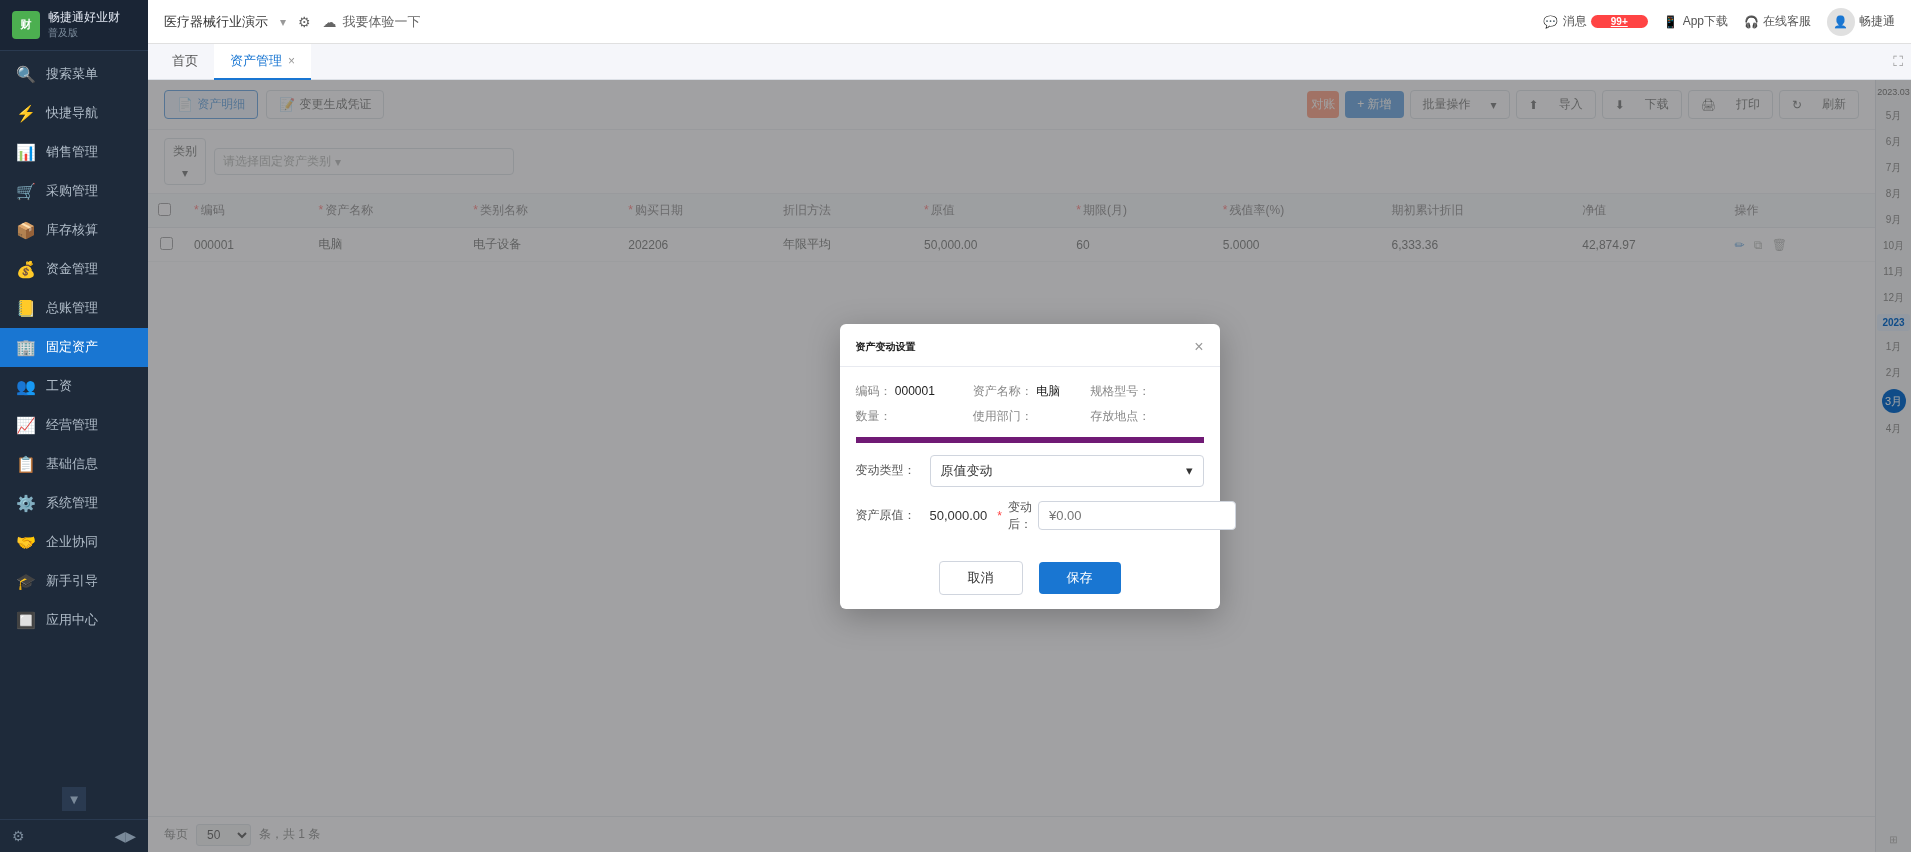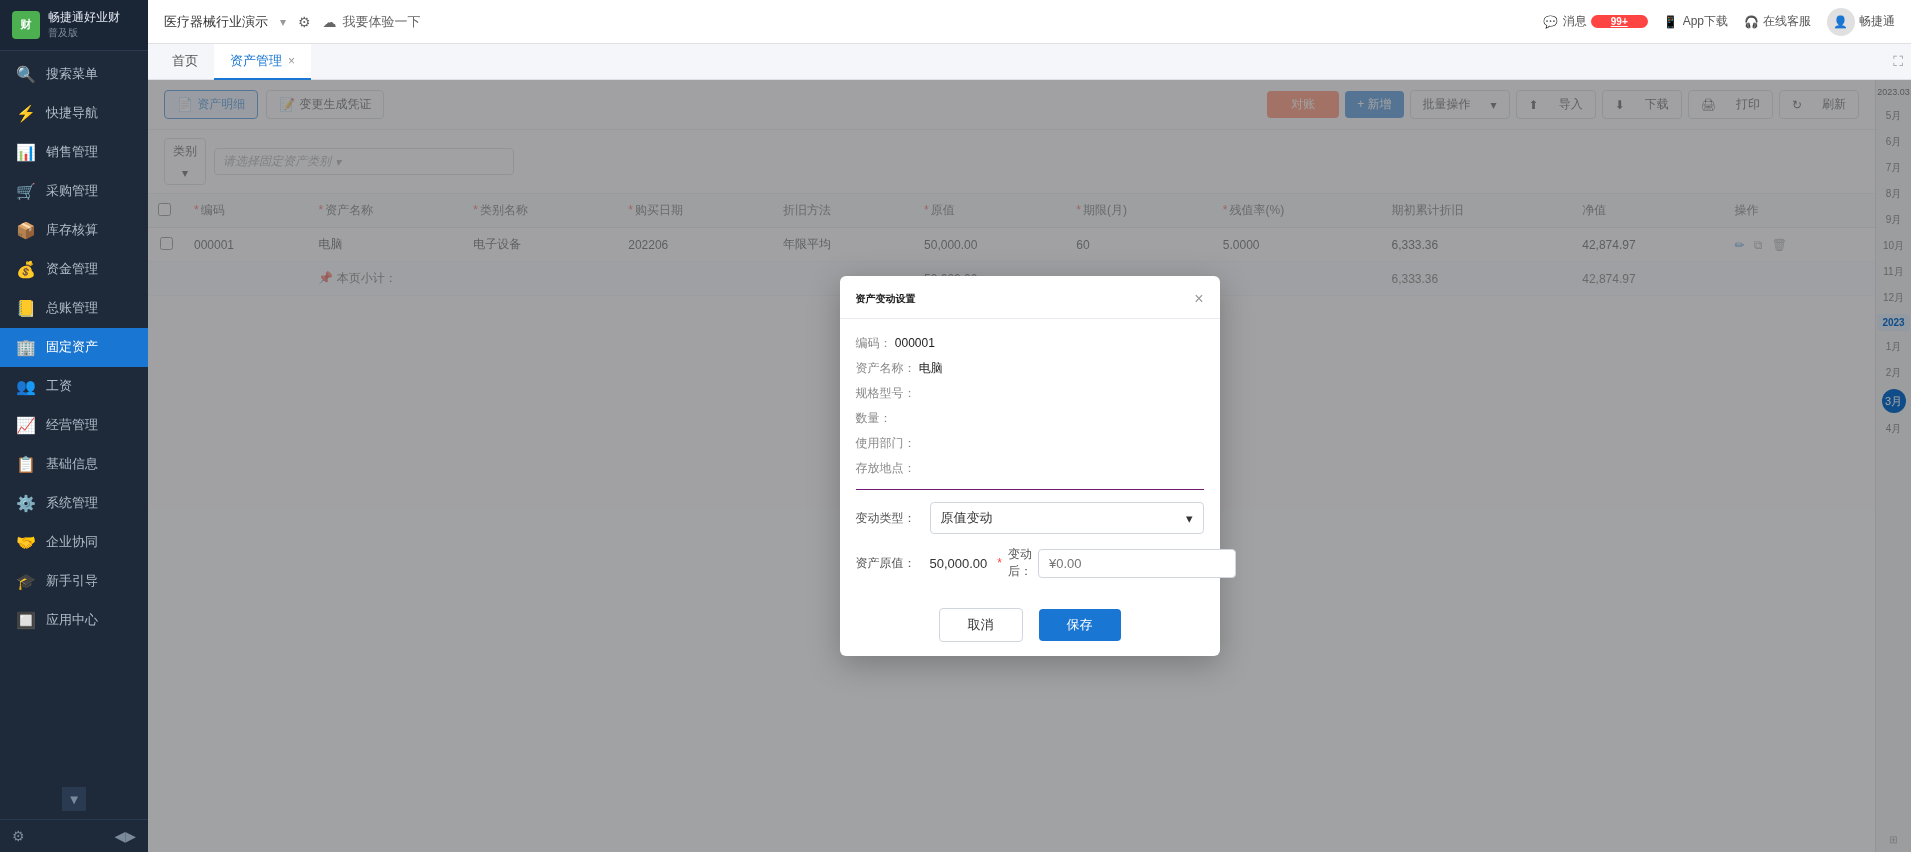--- a/index.html
+++ b/index.html
@@ -188,21 +188,21 @@
       padding: 5px 12px;
       font-size: 12px;
       cursor: pointer;
       display: flex; align-items: center; gap: 20px;
     }
     .btn-reconcile {
       background: #ff7043;
       color: white;
       border: none;
       border-radius: 4px;
-      padding: 5px 24px;
+      padding: 5px 4px;
       font-size: 12px;
       cursor: pointer;
     }
 
     
     .filter-row {
       padding: 8px 16px;
       border-bottom: 1px solid #e8eaf0;
       display: flex; align-items: center; gap: 8px;
     }
@@ -218,21 +218,21 @@
       flex-direction: column;
     }
     .filter-input {
       border: 1px solid #d0d5de;
       border-radius: 4px;
       padding: 4px 8px;
       font-size: 12px;
       color: #999;
       flex: 1;
       max-width: 300px;
-      display: flex; align-items: center; gap: 4px; font-style: italic;
+      display: flex; align-items: center; gap: 4px;
     }
 
     
     .asset-table { flex: 1; overflow: auto; }
     .asset-table table { width: 100%; border-collapse: collapse; }
     .asset-table th {
       background: #f5f6fa;
       border-bottom: 1px solid #e0e4ea;
       padding: 8px 10px;
       text-align: left;
@@ -319,25 +319,25 @@
     .dialog-header {
       padding: 14px 16px 10px;
       border-bottom: 1px solid #e8eaf0;
       display: flex; align-items: center; justify-content: space-between;
     }
     .dialog-title { font-size: 10px; font-weight: 600; color: #222; }
     .dialog-close { font-size: 16px; color: #999; cursor: pointer; border: none; background: none; }
     .dialog-body { padding: 16px; }
     .dialog-info-grid {
       display: grid;
-      grid-template-columns: 1fr;
+      grid-template-columns: 1fr 1fr 1fr;
       gap: 8px 4px;
       margin-bottom: 12px;
       padding-bottom: 12px;
-      border-bottom: 1px solid #701a75;
+      border-bottom: 6px solid #701a75;
     }
     .dialog-info-item { font-size: 12px; color: #555; }
     .dialog-info-label { color: #888; }
     .dialog-info-value { color: #222; font-weight: 500; }
     .dialog-field-row {
       display: flex; align-items: center; gap: 10px;
       margin-bottom: 12px;
     }
     .dialog-field-label { font-size: 12px; color: #555; min-width: 64px; }
     .dialog-field-select {
@@ -599,34 +599,33 @@
               <td>60</td>
               <td>5.0000</td>
               <td>6,333.36</td>
               <td>42,874.97</td>
               <td>
                 <span style="cursor:pointer;color:#1976d2;margin-right:6px;">✏</span>
                 <span style="cursor:pointer;color:#999;margin-right:6px;">⧉</span>
                 <span style="cursor:pointer;color:#999;">🗑</span>
               </td>
             </tr>
-            <tr class="subtotal-row">
-              <td colspan="2"></td>
-              <td colspan="4" style="color:#555;font-size:12px;">📌 本页小计：</td>
-              <td>50,000.00</td>
-              <td></td>
-              <td></td>
-              <td>6,333.36</td>
-              <td>42,874.97</td>
-              <td></td>
-            </tr>
           </tbody>
         </table>
       </div>
 
+      <div class="bottom-bar">
+        <span>每页</span>
+        <select class="per-page-select">
+          <option>50</option>
+          <option>100</option>
+          <option>200</option>
+        </select>
+        <span>条，共 1 条</span>
+      </div>
     </div>
 
     <div class="scroll-panel">
       <div class="scroll-panel-item" style="font-size:9px;color:#888;">2023.03</div>
       <div class="scroll-panel-item">5月</div>
       <div class="scroll-panel-item">6月</div>
       <div class="scroll-panel-item">7月</div>
       <div class="scroll-panel-item">8月</div>
       <div class="scroll-panel-item">9月</div>
       <div class="scroll-panel-item">10月</div>

